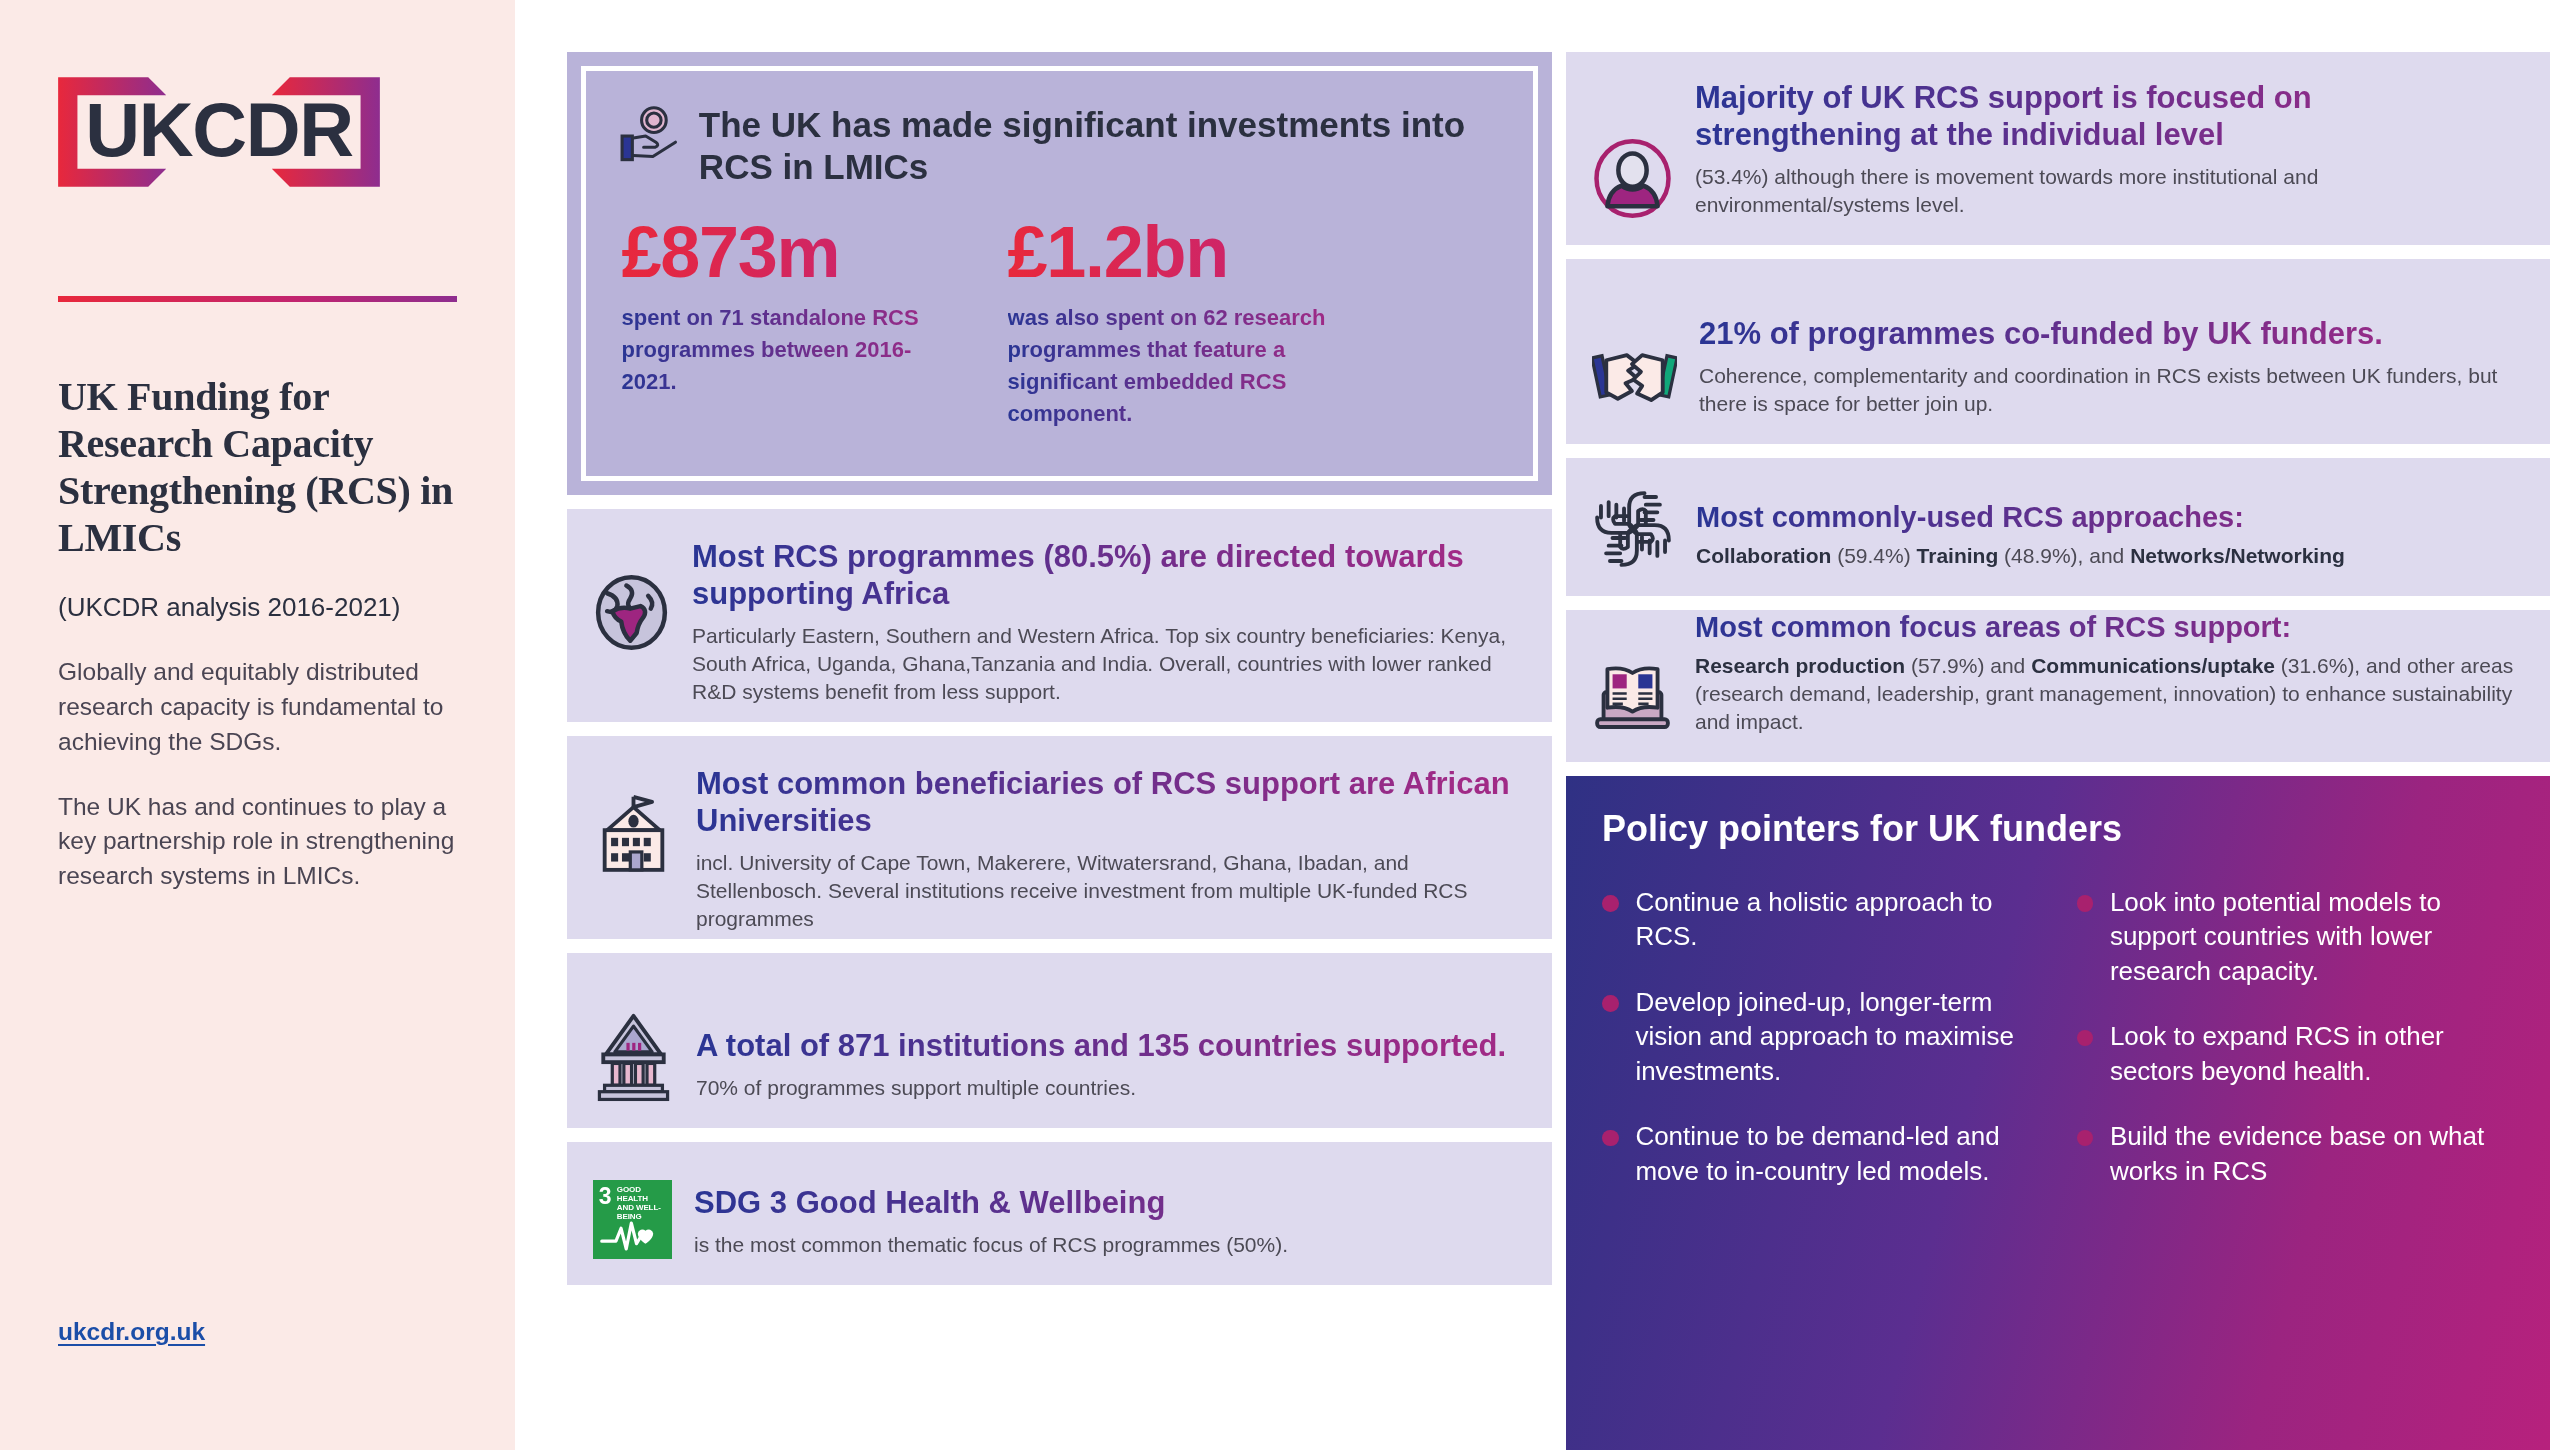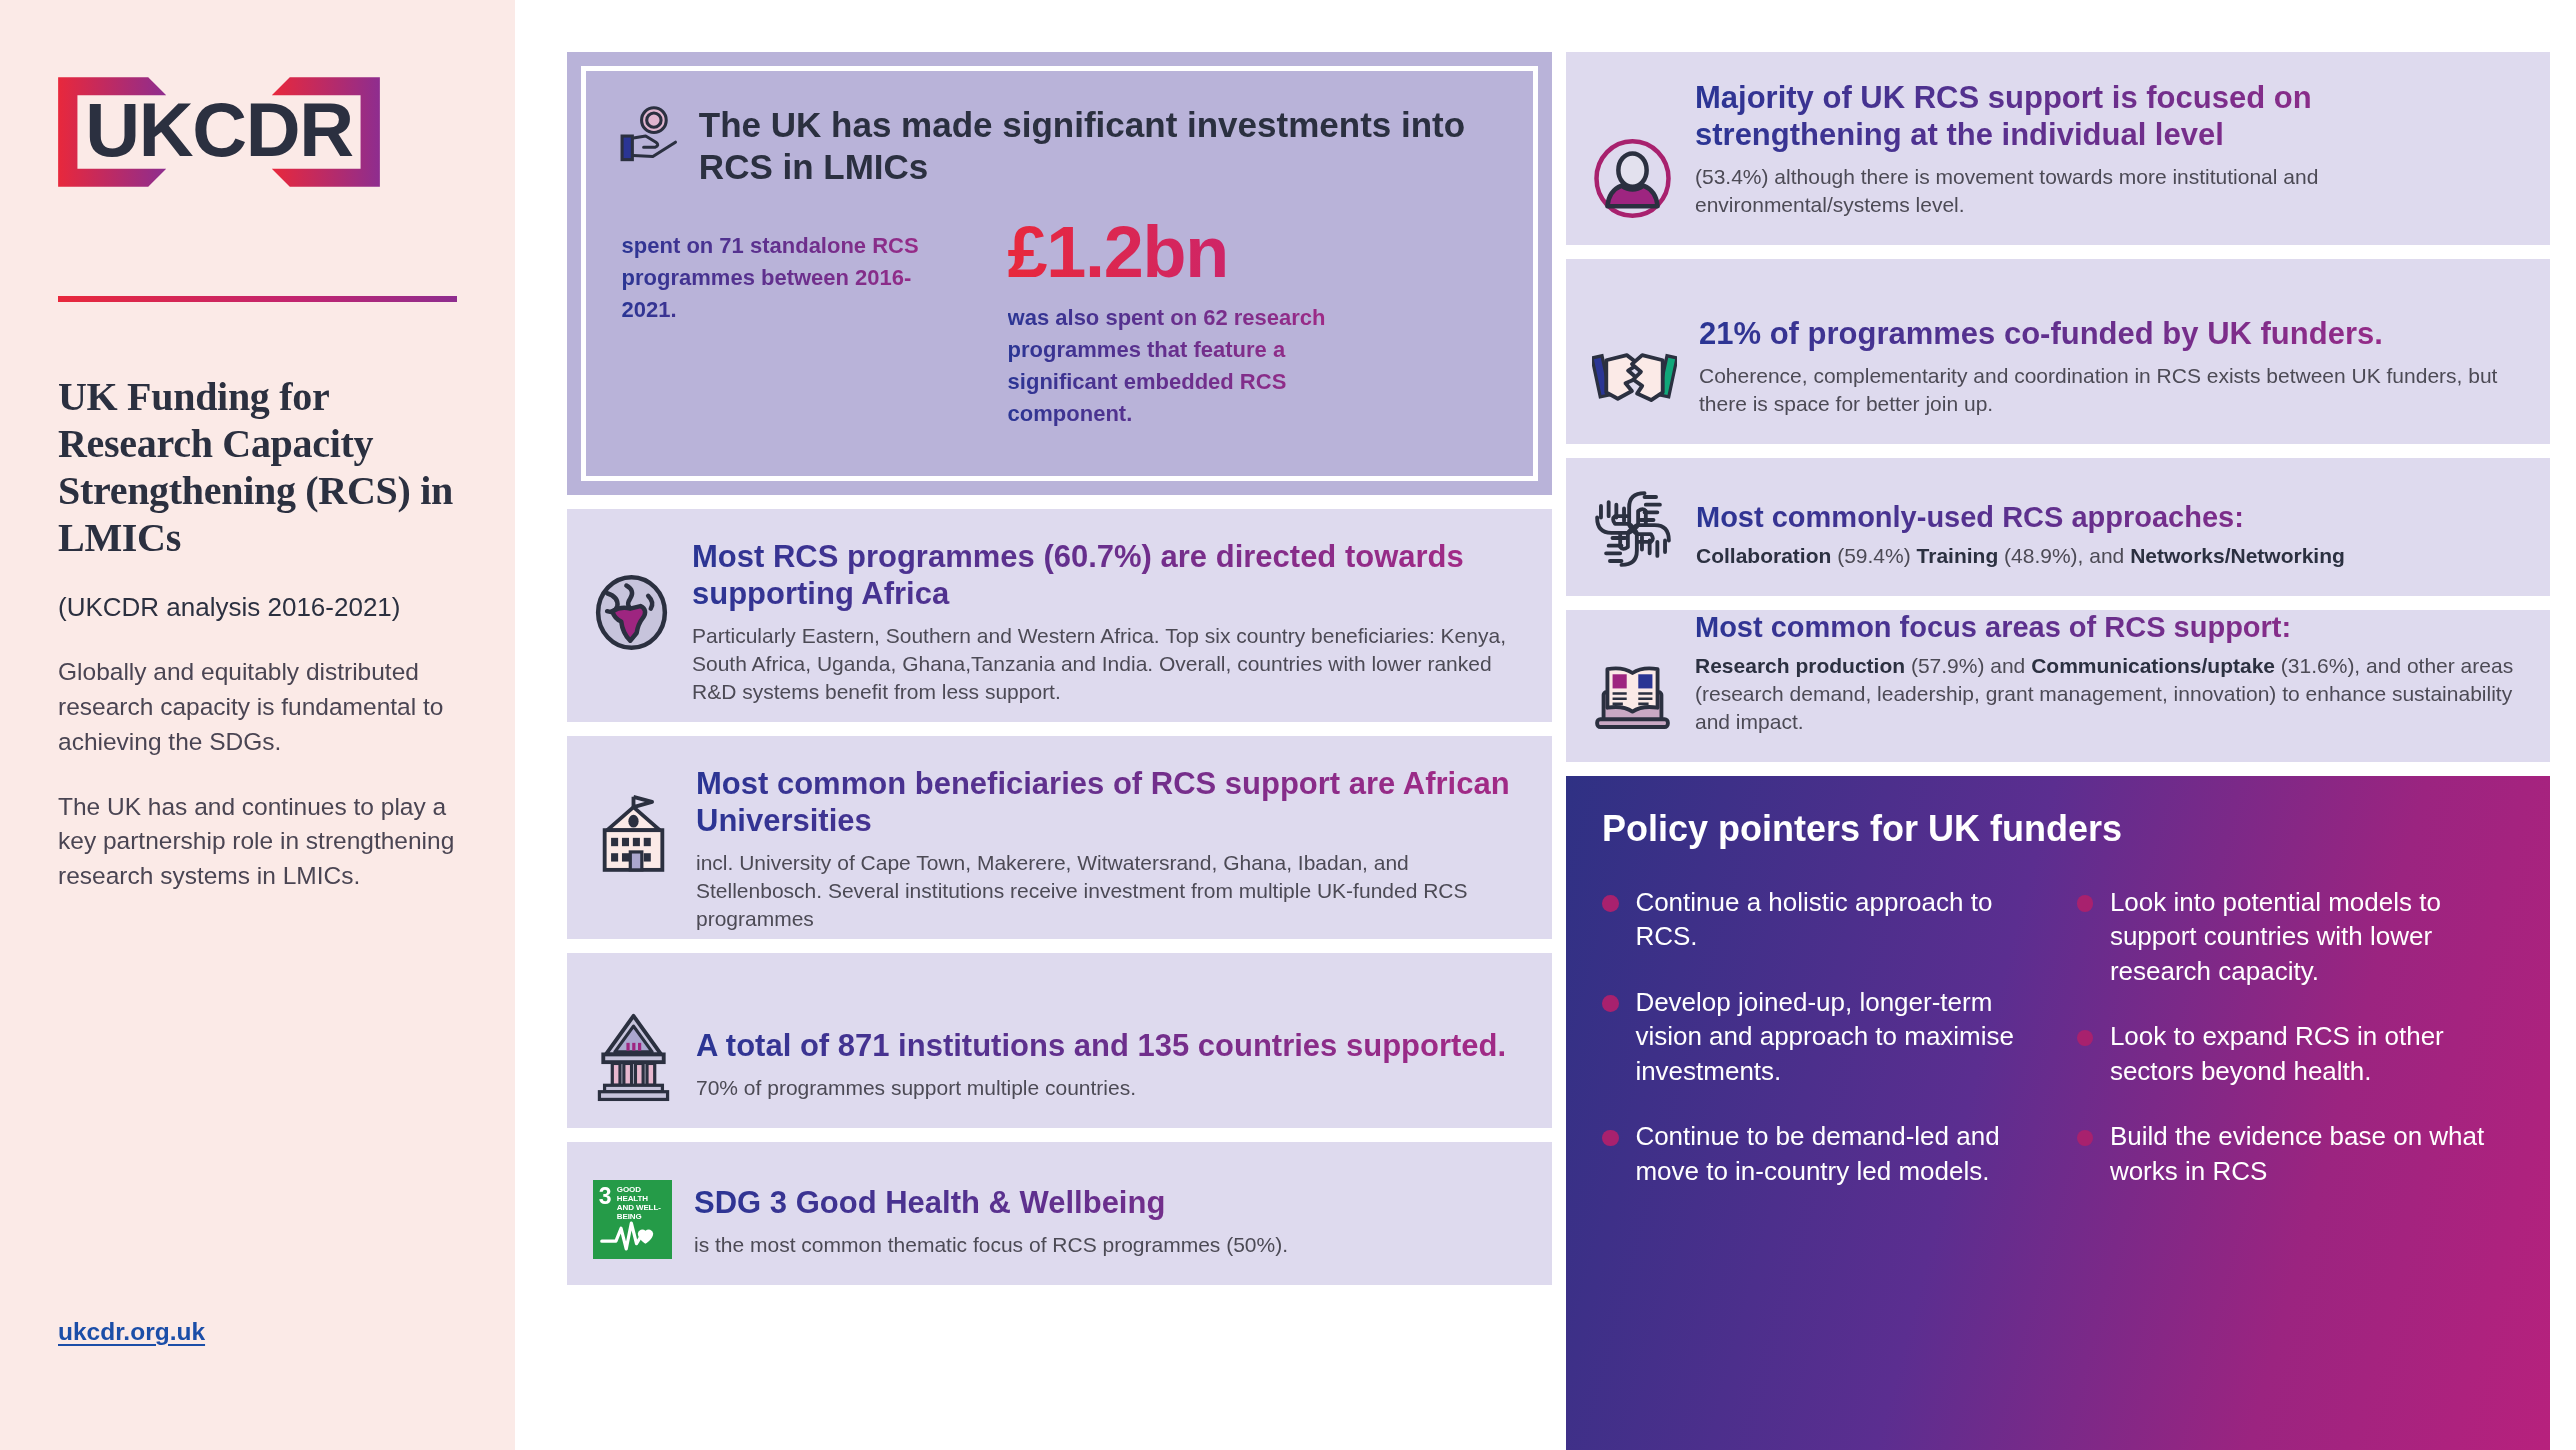--- a/index.html
+++ b/index.html
@@ -173,41 +173,42 @@
             <svg width="76" height="71" viewBox="0 0 118 110">
               <circle cx="68" cy="27" r="24" fill="#e0b5cf" stroke="#2b3040" stroke-width="6"></circle>
               <circle cx="68" cy="27" r="14" fill="#e0b5cf" stroke="#2b3040" stroke-width="6"></circle>
               <rect x="6" y="58" width="20" height="46" fill="#2a3594" stroke="#2b3040" stroke-width="6"></rect>
               <path d="M28,62 L52,58 L72,70 Q80,76 70,80 L48,80 M28,96 L66,98 L110,70" fill="none" stroke="#2b3040" stroke-width="6" stroke-linecap="round" stroke-linejoin="round"></path>
             </svg>
             <div class="hero-head-txt">The UK has made significant investments into RCS in LMICs</div>
           </div>
           <div class="hero-stats">
             <div class="hero-stat">
+              <div class="big-num">£873m</div>
               <div class="big-cap">spent on 71 standalone RCS programmes between 2016-2021.</div>
             </div>
             <div class="hero-stat">
               <div class="big-num">£1.2bn</div>
               <div class="big-cap">was also spent on 62 research programmes that feature a significant embedded RCS component.</div>
             </div>
           </div>
         </div>
       </section>
 
       <section class="card info" style="height:213px">
         <div class="ico" style="padding-top:39px">
           <svg width="77" height="77" viewBox="0 0 120 120">
             <ellipse cx="60" cy="60" rx="52" ry="55" fill="#c7c4dc" stroke="#2b3040" stroke-width="7"></ellipse>
             <path d="M22,30 Q40,36 38,50 Q34,62 22,58 M52,18 Q66,26 58,38 Q50,50 62,56 Q74,62 66,74" fill="none" stroke="#2b3040" stroke-width="7" stroke-linecap="round"></path>
             <path d="M30,58 Q44,50 58,54 L74,50 Q86,56 78,68 Q70,78 68,92 L58,104 Q46,92 44,74 Q34,70 30,58 Z" fill="#9e2580" stroke="#2b3040" stroke-width="7" stroke-linejoin="round"></path>
             <path d="M86,34 Q96,44 90,54" fill="none" stroke="#2b3040" stroke-width="7" stroke-linecap="round"></path>
           </svg>
         </div>
         <div class="body">
-          <div class="h-grad">Most RCS programmes (60.7%) are directed towards supporting Africa</div>
+          <div class="h-grad">Most RCS programmes (80.5%) are directed towards supporting Africa</div>
           <p class="p-txt">Particularly Eastern, Southern and Western Africa. Top six country beneficiaries: Kenya, South Africa, Uganda, Ghana,Tanzania and India. Overall, countries with lower ranked R&amp;D systems benefit from less support.</p>
         </div>
       </section>
 
       <section class="card info" style="height:203px">
         <div class="ico" style="padding-top:31px">
           <svg width="81" height="82" viewBox="0 0 126 128">
             <path d="M63,6 L63,22 M63,6 L92,14 L63,22" fill="none" stroke="#2b3040" stroke-width="6" stroke-linejoin="round"></path>
             <path d="M63,22 L22,58 L104,58 Z" fill="#fbeae7" stroke="#2b3040" stroke-width="6" stroke-linejoin="round"></path>
             <ellipse cx="63" cy="44" rx="8" ry="10" fill="#2b3040"></ellipse>

